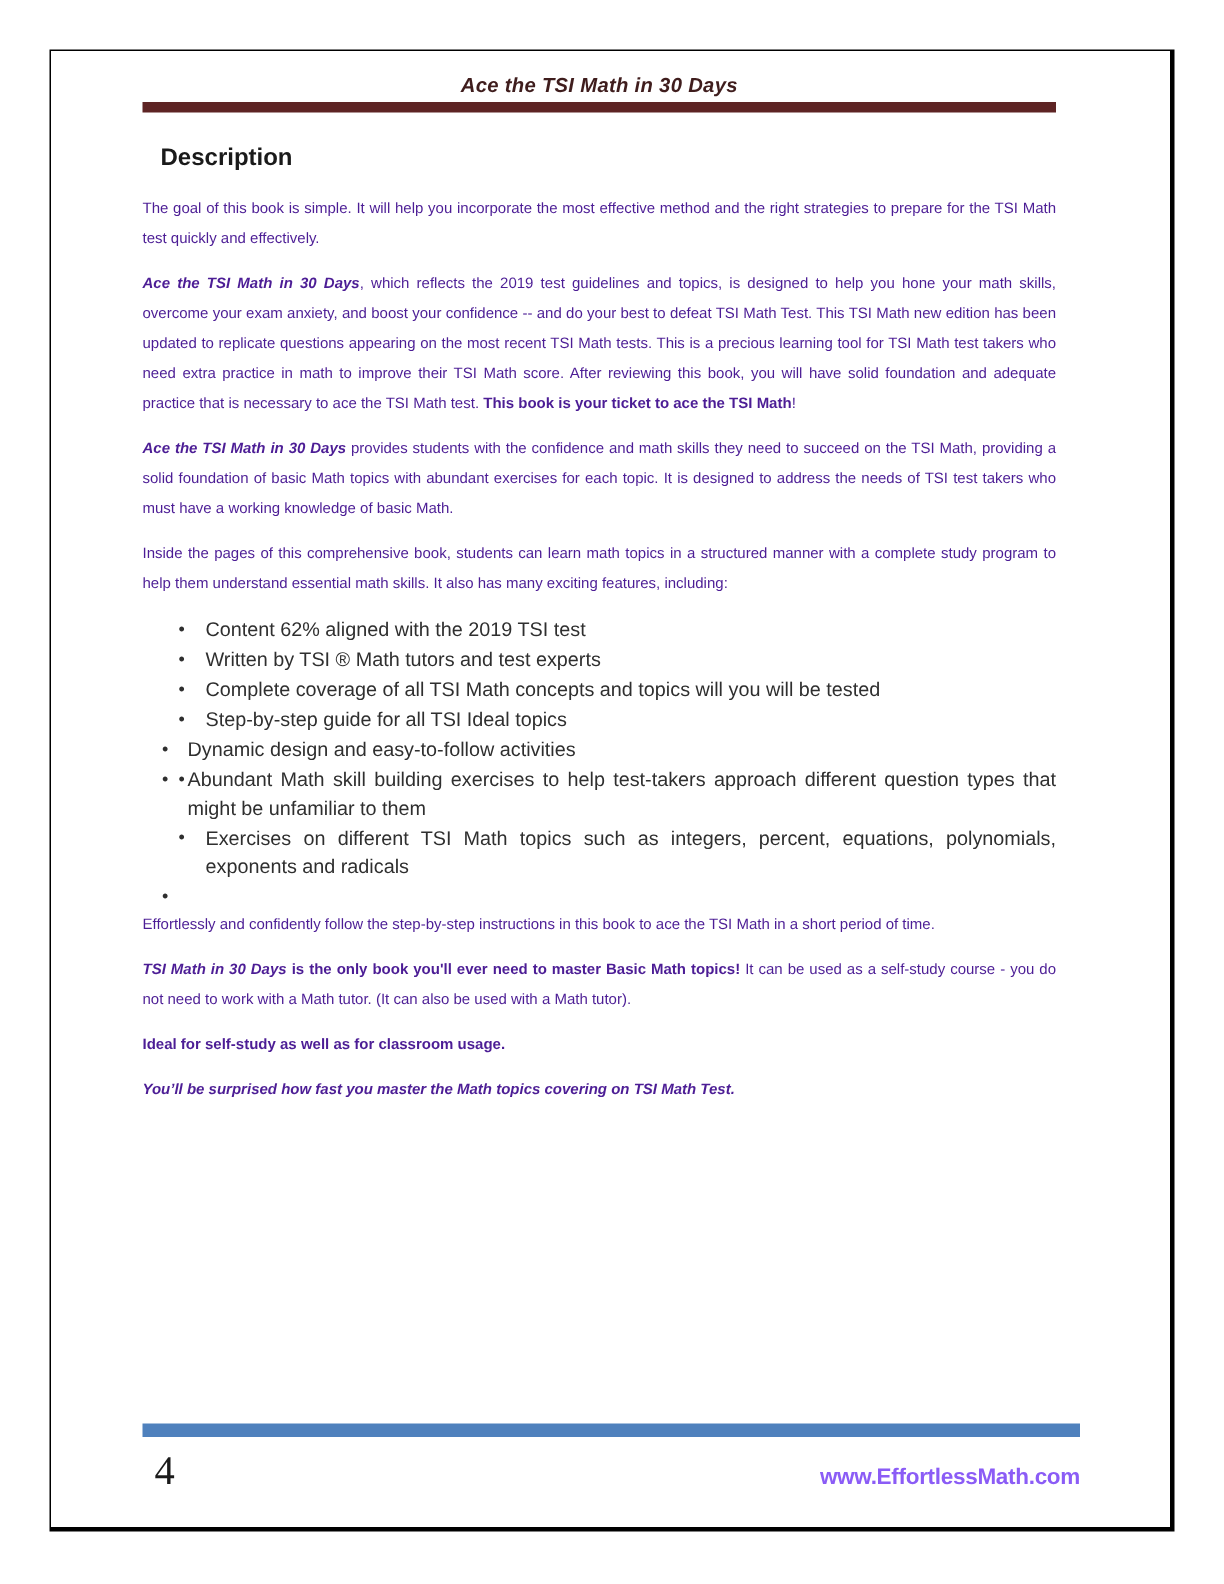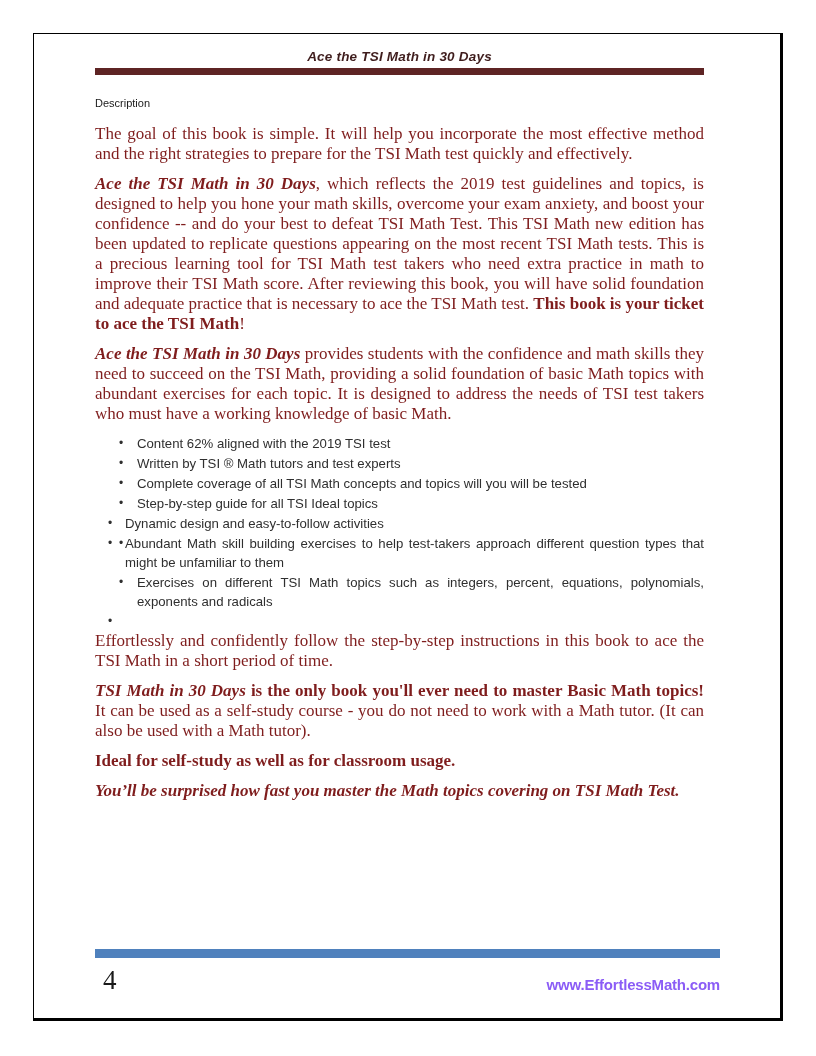--- a/index.html
+++ b/index.html
@@ -14,26 +14,26 @@
     border-top:1px solid #000; border-left:1px solid #000;
     border-right:3px solid #000; border-bottom:3px solid #000;
     padding:14px 76px 0 61px; overflow:hidden;
   }
   .hdr-title {
     text-align:center; font-weight:bold; font-style:italic;
     font-size:13.5px; color:#3f1d1d; letter-spacing:0.2px; line-height:17px;
   }
   .hdr-rule { height:7px; background:#5e2424; margin-top:3px; }
   h1.section-heading {
-    font-size:11px; font-weight:normal; color:#1a1a1a;
-    margin:22px 0 15px 0;
+    font-size:16px; font-weight:bold; color:#1a1a1a;
+    margin:22px 0 15px 12px;
   }
   p.doc-p {
-    font-size:17px; line-height:20px; text-align:justify;
-    margin:0 0 10px 0; color:#7f1d1d;font-family:Liberation Serif, serif;
+    font-size:10px; line-height:20px; text-align:justify;
+    margin:0 0 10px 0; color:#4c1d95;
   }
   .r-bi { font-weight:bold; font-style:italic; }
   .r-b  { font-weight:bold; }
   ul.features {
     list-style:none; margin:2px 0 10px 0; padding:0;
   }
   ul.features li {
     position:relative; font-size:13.2px; line-height:19px;
     text-align:justify; margin-bottom:1px; color:#2f2f2f;
   }
@@ -69,20 +69,21 @@
   </div>
 
   <h1 class="section-heading">Description</h1>
 
   <p class="doc-p"><span>The goal of this book is simple. It will help you incorporate the most effective method and the right strategies to prepare for the TSI Math test quickly and effectively.</span></p>
 
   <p class="doc-p"><span class="r-bi">Ace the TSI Math in 30 Days</span><span>, which reflects the 2019 test guidelines and topics, is designed to help you hone your math skills, overcome your exam anxiety, and boost your confidence -- and do your best to defeat TSI Math Test. This TSI Math new edition has been updated to replicate questions appearing on the most recent TSI Math tests. This is a precious learning tool for TSI Math test takers who need extra practice in math to improve their TSI Math score. After reviewing this book, you will have solid foundation and adequate practice that is necessary to ace the TSI Math test. </span><span class="r-b">This book is your ticket to ace the TSI Math</span><span>!</span></p>
 
   <p class="doc-p"><span class="r-bi">Ace the TSI Math in 30 Days</span><span> provides students with the confidence and math skills they need to succeed on the TSI Math, providing a solid foundation of basic Math topics with abundant exercises for each topic. It is designed to address the needs of TSI test takers who must have a working knowledge of basic Math.</span></p>
 
+  <p class="doc-p"><span>Inside the pages of this comprehensive book, students can learn math topics in a structured manner with a complete study program to help them understand essential math skills. It also has many exciting features, including:</span></p>
 
   <ul class="features">
     <li class="indent-a"><span class="bullet">•</span><span>Content 62% aligned with the 2019 TSI test</span></li>
     <li class="indent-a"><span class="bullet">•</span><span>Written by TSI ® Math tutors and test experts</span></li>
     <li class="indent-a"><span class="bullet">•</span><span>Complete coverage of all TSI Math concepts and topics will you will be tested</span></li>
     <li class="indent-a"><span class="bullet">•</span><span>Step-by-step guide for all TSI Ideal topics</span></li>
     <li class="indent-b"><span class="bullet">•</span><span>Dynamic design and easy-to-follow activities</span></li>
     <li class="indent-a"><span class="bullet">•</span></li>
     <li class="indent-b"><span class="bullet">•</span><span>Abundant Math skill building exercises to help test-takers approach different question types that might be unfamiliar to them</span></li>
     <li class="indent-a"><span class="bullet">•</span><span>Exercises on different TSI Math topics such as integers, percent, equations, polynomials, exponents and radicals</span></li>

